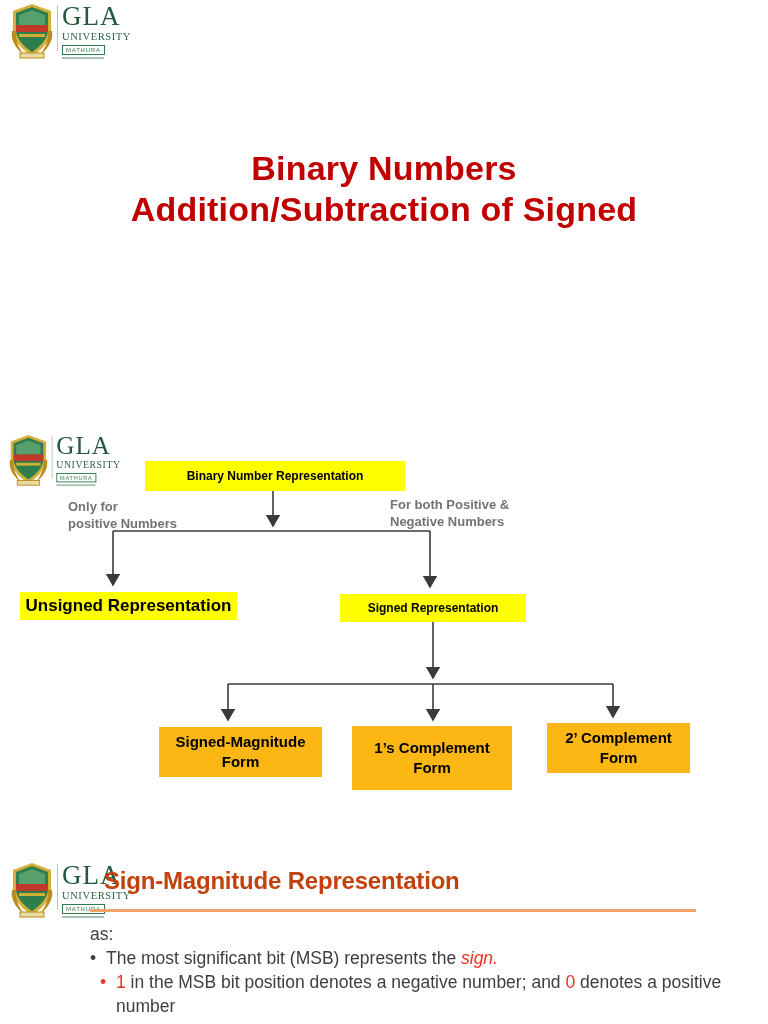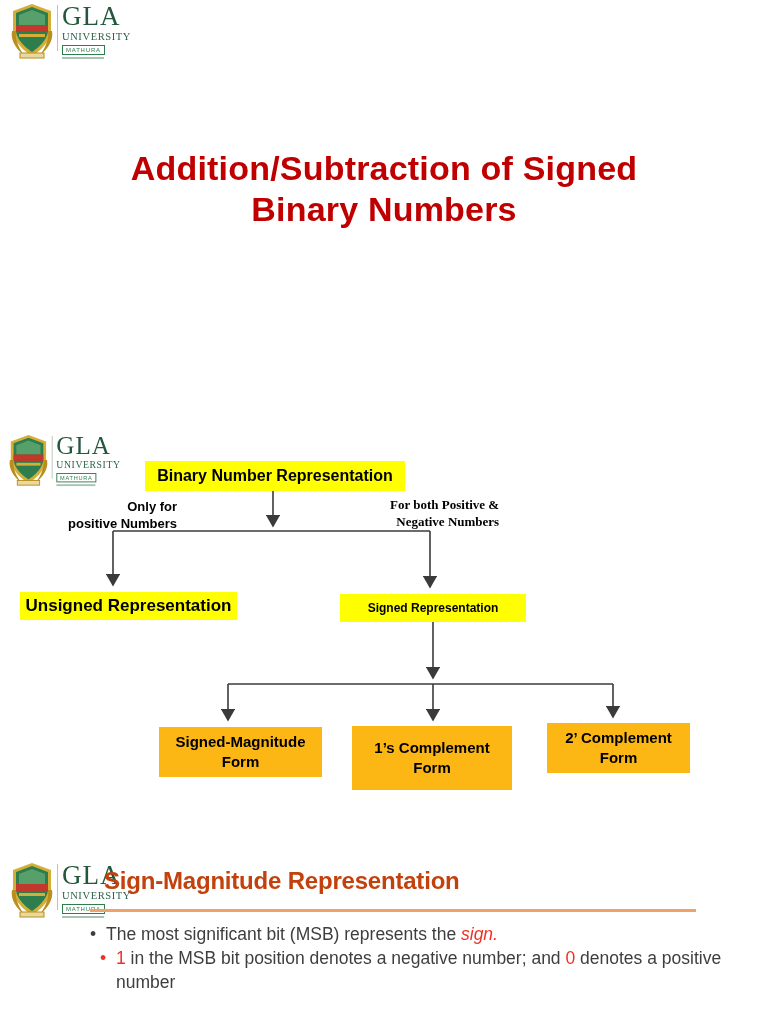--- a/index.html
+++ b/index.html
@@ -23,24 +23,24 @@
   
   .deck-title {
     position:absolute; left:54px; top:148px; width:660px;
     text-align:center; color:#c00000; font-weight:700;
     font-size:34px; line-height:41px; letter-spacing:0.2px;
   }
   
   .fc-arrows { position:absolute; left:0; top:0; width:768px; height:1024px; pointer-events:none; }
   .ybox {
     position:absolute; background:#ffff00; color:#000;
-    font-weight:700; font-size:16px; text-align:center;
+    font-weight:700; font-size:12px; text-align:center;
     display:flex; align-items:center; justify-content:center;
   }
-  .note { position:absolute; color:#000000; font-weight:700; font-size:13px; line-height:17px;text-align:right; }
+  .note { position:absolute; color:#737373; font-weight:700; font-size:13px; line-height:17px; }
   .obox {
     position:absolute; background:#fdb714; color:#000;
     font-weight:700; font-size:15px; line-height:20px; text-align:center;
     display:flex; flex-direction:column; align-items:center; justify-content:center;
   }
   
   .s3-heading {
     position:absolute; left:104px; top:867px; width:600px;
     color:#c2410c; font-weight:700; font-size:24px; letter-spacing:-0.2px;
   }
@@ -74,22 +74,22 @@
       <div class="logo-divider" style="height:46px;"></div>
       <div class="logo-text">
         <span class="logo-acronym">GLA</span>
         <span class="logo-university">UNIVERSITY</span>
         <span class="logo-city">MATHURA</span>
         <span class="logo-tagline"></span>
       </div>
     </div>
 
     <div class="deck-title">
+      <div>Binary Numbers</div>
       <div>Addition/Subtraction of Signed</div>
-      <div>Binary Numbers</div>
     </div>
   </div>
 
   <div>
     <div class="logo logo-s2" style="left:8px; top:434px;">
       <svg class="crest" width="44" height="56" viewBox="0 0 44 56">
         <path d="M22 1 L41 8 V27 C41 42 22 53 22 53 C22 53 3 42 3 27 V8 Z" fill="#d4af37"></path>
         <path d="M22 4 L38 10 V27 C38 39 22 49 22 49 C22 49 6 39 6 27 V10 Z" fill="#2e7d4f"></path>
         <path d="M22 7 L35 12 V22 H9 V12 Z" fill="#57a06b"></path>
         <rect x="6" y="22" width="32" height="7" fill="#c0392b"></rect>
@@ -125,21 +125,21 @@
         <line x1="613" y1="684" x2="613" y2="717" marker-end="url(#ah)"></line>
       </g>
     </svg>
 
     <div class="ybox" style="left:145px; top:461px; width:260px; height:30px;">Binary Number Representation</div>
 
     <div class="note" style="left:68px; top:498px;">
       <div>Only for</div>
       <div>positive Numbers</div>
     </div>
-    <div class="note" style="left:390px; top:496px;font-family:Liberation Serif, serif;">
+    <div class="note" style="left:390px; top:496px;">
       <div>For both Positive &amp;</div>
       <div>Negative Numbers</div>
     </div>
 
     <div class="ybox" style="left:20px; top:592px; width:217px; height:28px; font-size:17px;">Unsigned Representation</div>
     <div class="ybox" style="left:340px; top:594px; width:186px; height:28px; font-size:12px;">Signed Representation</div>
 
     <div class="obox" style="left:159px; top:727px; width:163px; height:50px;">
       <span>Signed-Magnitude</span>
       <span>Form</span>
@@ -172,20 +172,21 @@
         <span class="logo-university">UNIVERSITY</span>
         <span class="logo-city">MATHURA</span>
         <span class="logo-tagline"></span>
       </div>
     </div>
 
     <div class="s3-heading">Sign-Magnitude Representation</div>
     <div class="s3-underline"></div>
 
     <div class="s3-body">
+      <div class="s3-line">as:</div>
       <div class="bullet-row">
         <span class="dot">•</span><span>The most significant bit (MSB) represents the </span><span class="red-italic">sign.</span>
       </div>
       <div class="bullet-row b2">
         <span class="dot">•</span><span class="red">1</span><span> in the MSB bit position denotes a negative number; and </span><span class="red">0</span><span> denotes a positive</span>
         <div>number</div>
       </div>
     </div>
   </div>
 

